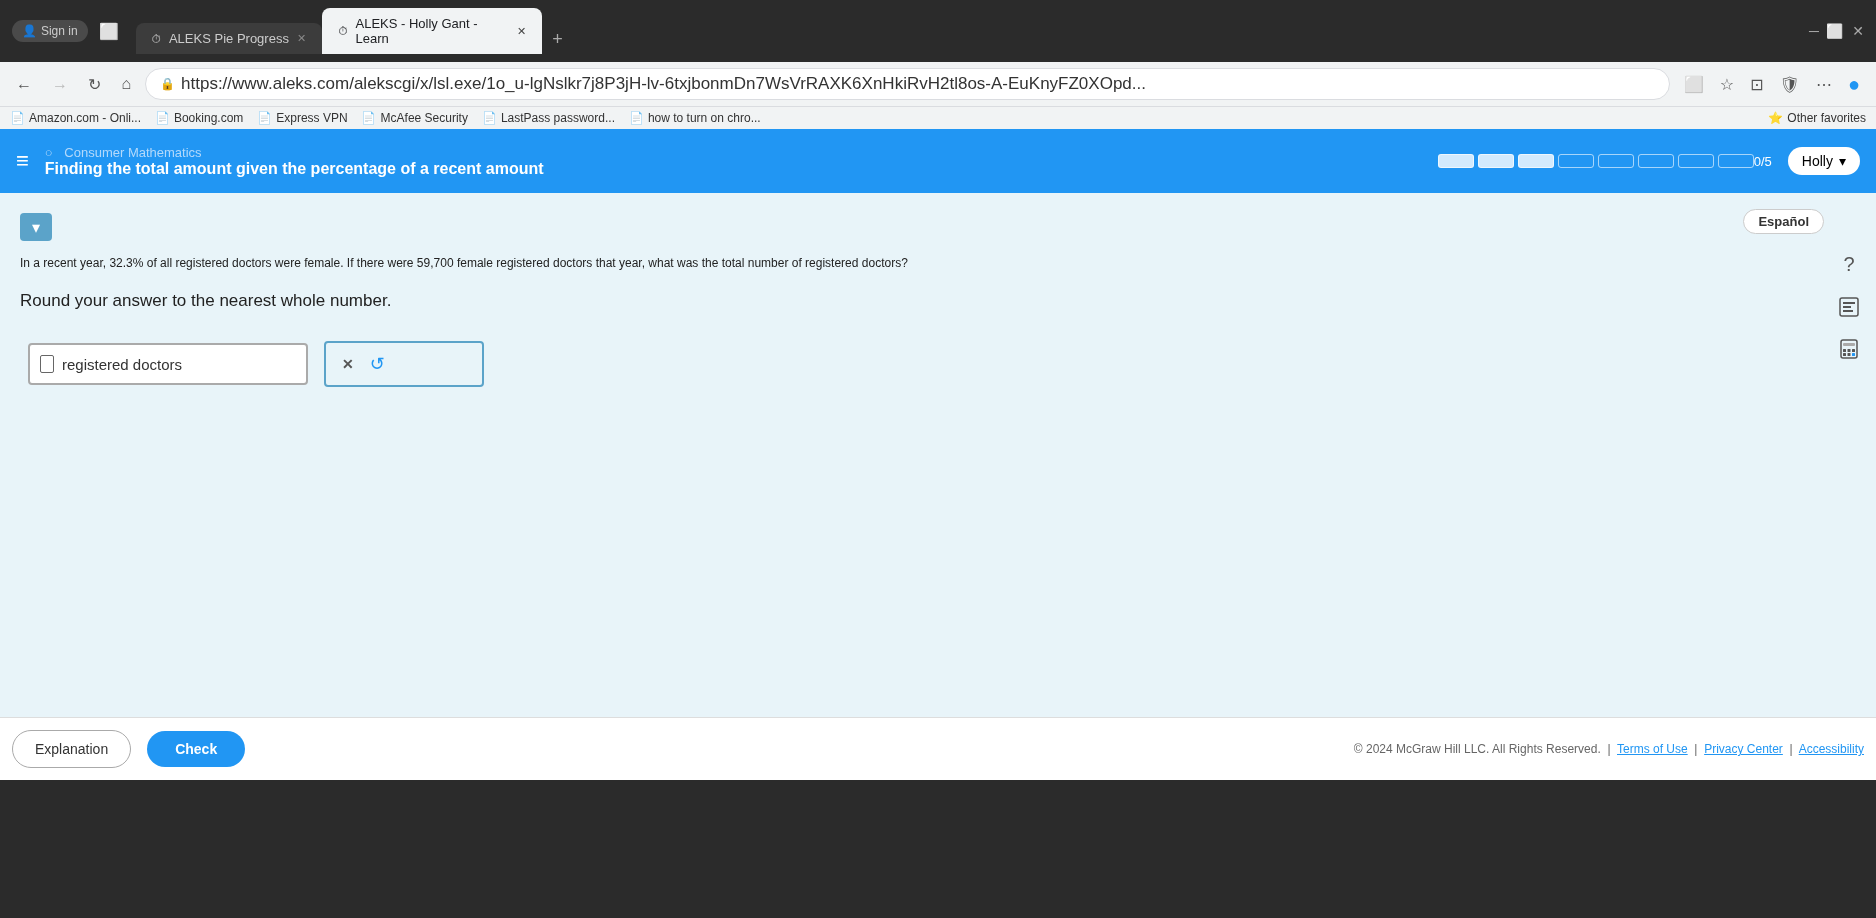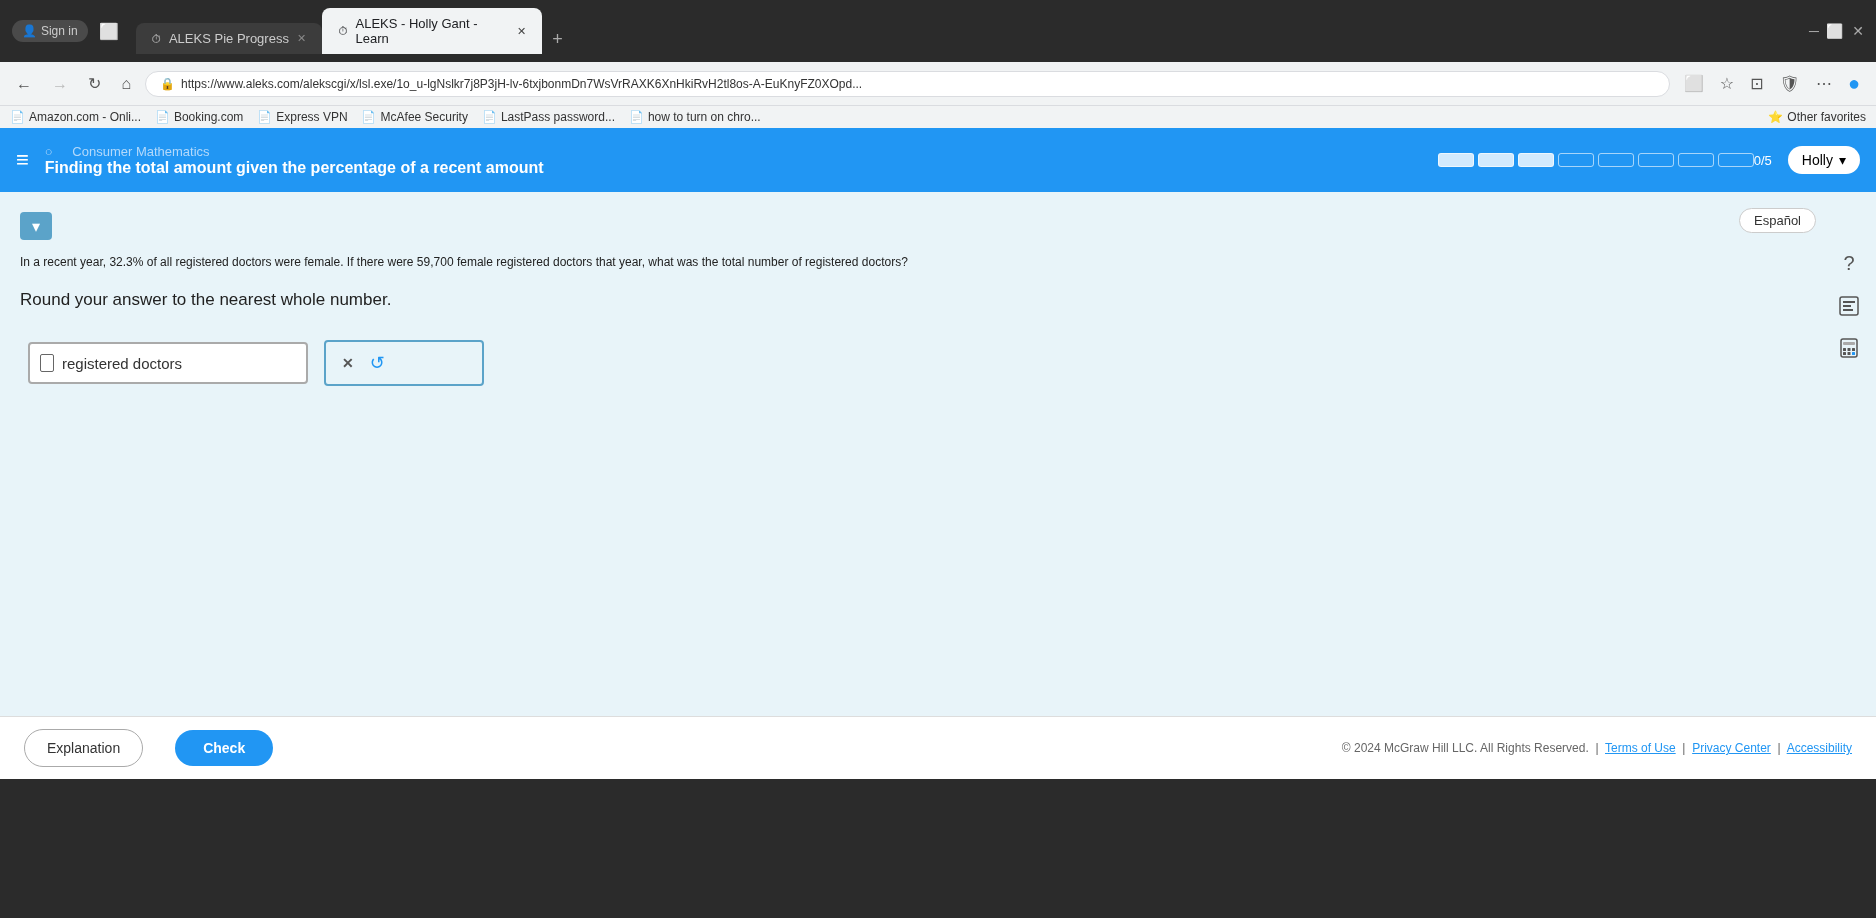--- a/index.html
+++ b/index.html
@@ -53,24 +53,24 @@
     .answer-label-box .input-box-icon { width: 14px; height: 18px; border: 1.5px solid #666; display: inline-block; border-radius: 2px; }
     .answer-input-box { border: 2px solid #5ba3c9; background: #e8f4f9; padding: 8px 16px; border-radius: 4px; display: flex; align-items: center; gap: 16px; min-width: 160px; height: 46px; }
     .clear-btn { background: none; border: none; color: #555; font-size: 14px; cursor: pointer; font-weight: bold; }
     .undo-btn { background: none; border: none; color: #2196f3; font-size: 18px; cursor: pointer; }
 
     
     .right-tools { position: absolute; right: 16px; top: 60px; display: flex; flex-direction: column; gap: 20px; }
     .tool-btn { background: none; border: none; font-size: 20px; color: #555; cursor: pointer; display: flex; align-items: center; justify-content: center; }
 
     
-    .espanol-btn { position: absolute; right: 60px; top: 16px; background: white; border: 1px solid #ccc; border-radius: 20px; padding: 4px 14px; font-size: 13px; cursor: pointer; color: #333; }
-
-    
-    .bottom-bar { position: absolute; bottom: 0; left: 0; right: 0; background: white; border-top: 1px solid #ddd; padding: 12px 24px; display: flex; align-items: center; gap: 32px; }
+    .espanol-btn { position: absolute; right: 52px; top: 16px; background: white; border: 1px solid #ccc; border-radius: 20px; padding: 4px 14px; font-size: 13px; cursor: pointer; color: #333; font-weight: bold; }
+
+    
+    .bottom-bar { position: absolute; bottom: 0; left: 0; right: 0; background: white; border-top: 1px solid #ddd; padding: 12px 12px; display: flex; align-items: center; gap: 16px; }
     .explanation-btn { background: white; border: 1.5px solid #aaa; border-radius: 20px; padding: 10px 22px; font-size: 14px; cursor: pointer; color: #333; }
     .check-btn { background: #2196f3; border: none; border-radius: 20px; padding: 10px 28px; font-size: 14px; color: white; cursor: pointer; font-weight: 600; }
     .footer-text { margin-left: auto; font-size: 12px; color: #666; text-align: right; }
     .footer-link { color: #2196f3; text-decoration: underline; cursor: pointer; }
   </style>
 </head>
 <body>
 
 <div>
 
@@ -104,21 +104,21 @@
     </div>
   </div>
 
   <div class="nav-bar">
     <button class="nav-btn">←</button>
     <button class="nav-btn" disabled="">→</button>
     <button class="nav-btn">↻</button>
     <button class="nav-btn">⌂</button>
     <div class="address-bar">
       <span class="lock-icon">🔒</span>
-      <span style="font-size:12px;color:#333;overflow:hidden;text-overflow:ellipsis;white-space:nowrap;">https://www.aleks.com/alekscgi/x/lsl.exe/1o_u-lgNslkr7j8P3jH-lv-6txjbonmDn7WsVrRAXK6XnHkiRvH2tl8os-A-EuKnyFZ0XOpd...</span>
+      <span style="font-size:17px;color:#333;overflow:hidden;text-overflow:ellipsis;white-space:nowrap;">https://www.aleks.com/alekscgi/x/lsl.exe/1o_u-lgNslkr7j8P3jH-lv-6txjbonmDn7WsVrRAXK6XnHkiRvH2tl8os-A-EuKnyFZ0XOpd...</span>
     </div>
     <div class="nav-actions">
       <button class="nav-action-btn">⬜</button>
       <button class="nav-action-btn">☆</button>
       <button class="nav-action-btn">⊡</button>
       <button class="nav-action-btn">🛡</button>
       <button class="nav-action-btn">⋯</button>
       <button class="nav-action-btn" style="color:#2196f3;font-size:20px;">●</button>
     </div>
   </div>
@@ -155,21 +155,21 @@
   </div>
 </div>
 
 <div class="aleks-app" style="position:relative;min-height:640px;">
 
   <div class="aleks-header">
     <button class="menu-btn">≡</button>
     <div class="header-title-area">
       <div class="header-subtitle">
         <span style="color:#b3d9fb;font-size:13px;">○</span>
-        <span style="color:#b3d9fb;font-size:13px;margin-left:16px;">Consumer Mathematics</span>
+        <span style="color:#b3d9fb;font-size:13px;margin-left:8px;">Consumer Mathematics</span>
       </div>
       <div class="header-title">Finding the total amount given the percentage of a recent amount</div>
     </div>
 
     <div class="progress-area">
       <div class="progress-bar-container">
         <div class="progress-segment filled"></div>
         <div class="progress-segment filled"></div>
         <div class="progress-segment filled"></div>
         <div class="progress-segment empty"></div>

